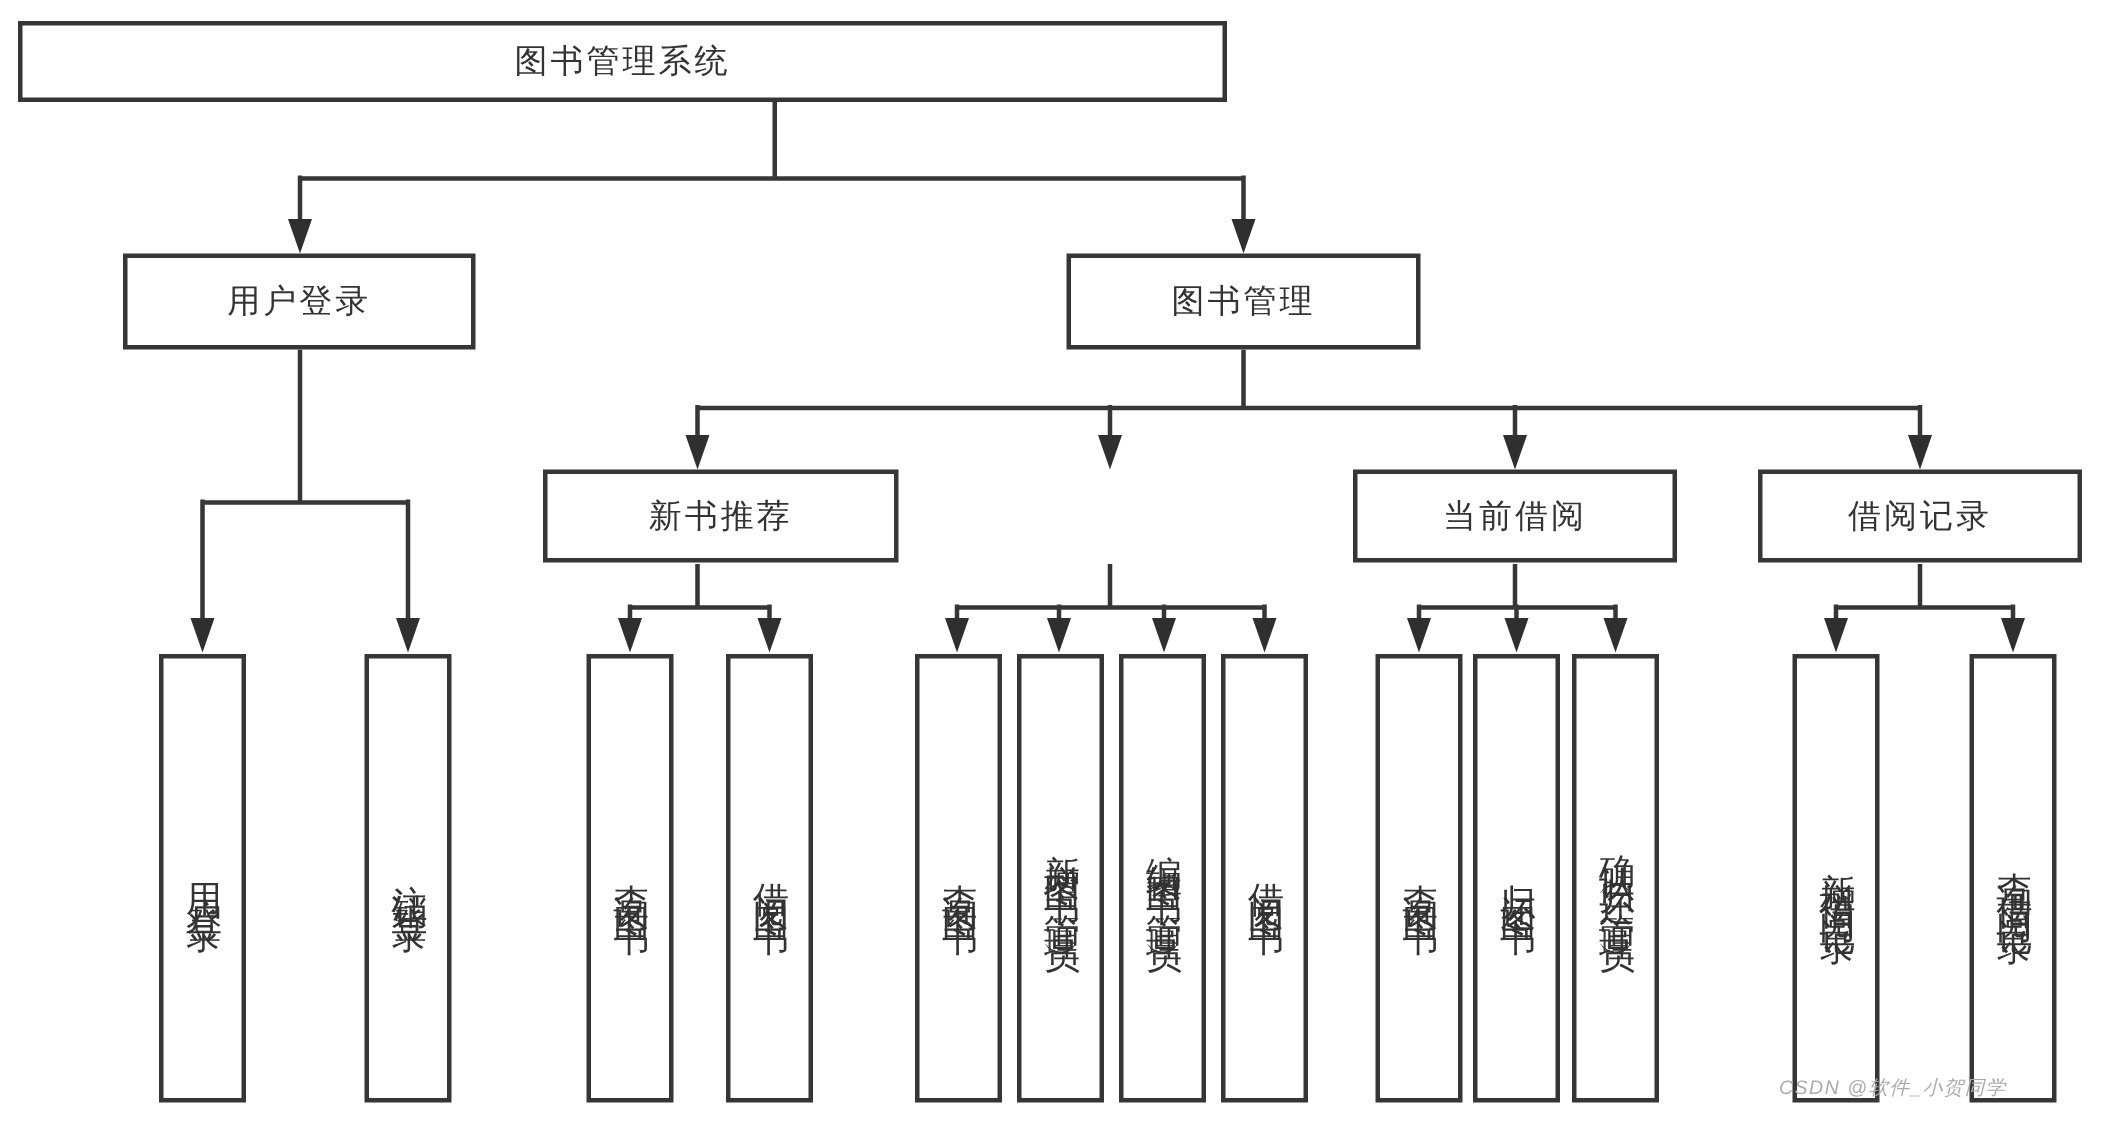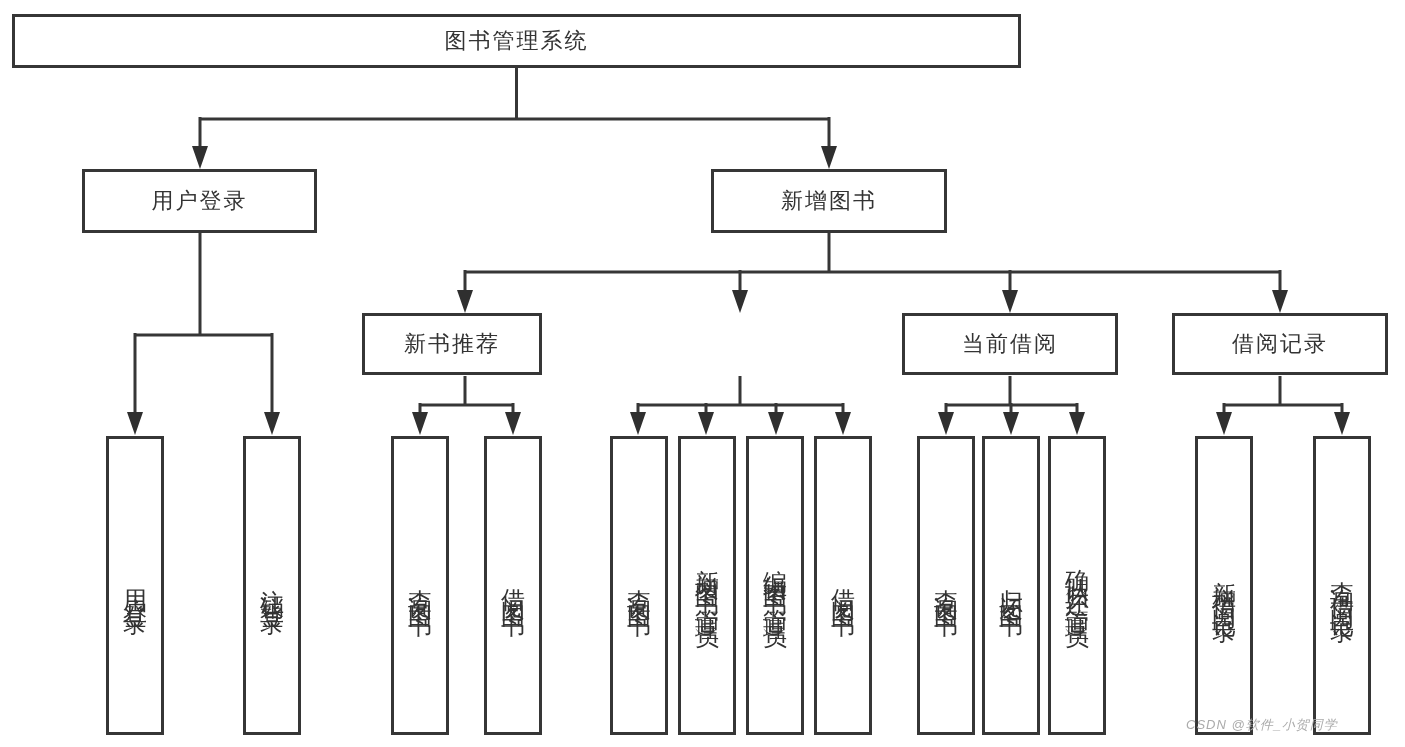--- a/index.html
+++ b/index.html
@@ -43,24 +43,24 @@
     height: 299px;
   }
   .node.leaf .lbl {
     writing-mode: vertical-rl;
     text-orientation: mixed;
     font-size: 24px;
     letter-spacing: 8px;
     line-height: 1;
   }
   
-  #n-root            { left: 12px;   top: 14px;  width: 1009px; height: 54px; }
+  #n-root            { left: 12px;   top: 14px;  width: 806px; height: 54px; }
   #n-user-login      { left: 82px;   top: 169px; width: 235px;  height: 64px; }
   #n-book-mgmt       { left: 711px;  top: 169px; width: 236px;  height: 64px; }
-  #n-new-book        { left: 362px;  top: 313px; width: 180px;  height: 62px; }
+  #n-new-book        { left: 362px;  top: 313px; width: 237px;  height: 62px; }
   #n-book-borrow     { left: 632px;  top: 313px; width: 216px;  height: 62px; }
   #n-current-borrow  { left: 902px;  top: 313px; width: 216px;  height: 62px; text-align: right; }
   #n-borrow-records  { left: 1172px; top: 313px; width: 216px;  height: 62px; }
   #n-leaf-1  { left: 106px; }
   #n-leaf-2  { left: 243px; }
   #n-leaf-3  { left: 391px; }
   #n-leaf-4  { left: 484px; }
   #n-leaf-5  { left: 610px; }
   #n-leaf-6  { left: 678px; }
   #n-leaf-7  { left: 746px; }
@@ -147,21 +147,21 @@
   </svg>
 
   <div class="node" id="n-root">
     <span class="lbl">图书管理系统</span>
   </div>
 
   <div class="node" id="n-user-login">
     <span class="lbl">用户登录</span>
   </div>
   <div class="node" id="n-book-mgmt">
-    <span class="lbl">新增图书</span>
+    <span class="lbl">图书管理</span>
   </div>
 
   <div class="node" id="n-new-book">
     <span class="lbl">新书推荐</span>
   </div>
   <div class="node" id="n-current-borrow">
     <span class="lbl">当前借阅</span>
   </div>
   <div class="node" id="n-borrow-records">
     <span class="lbl">借阅记录</span>

